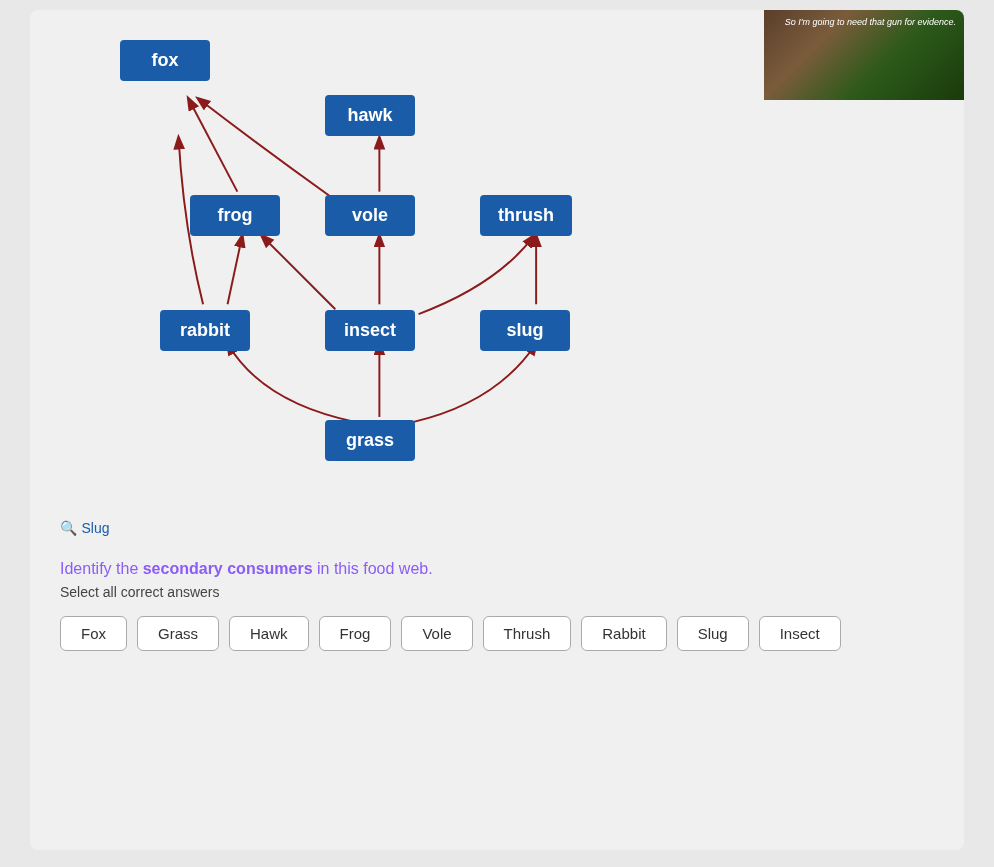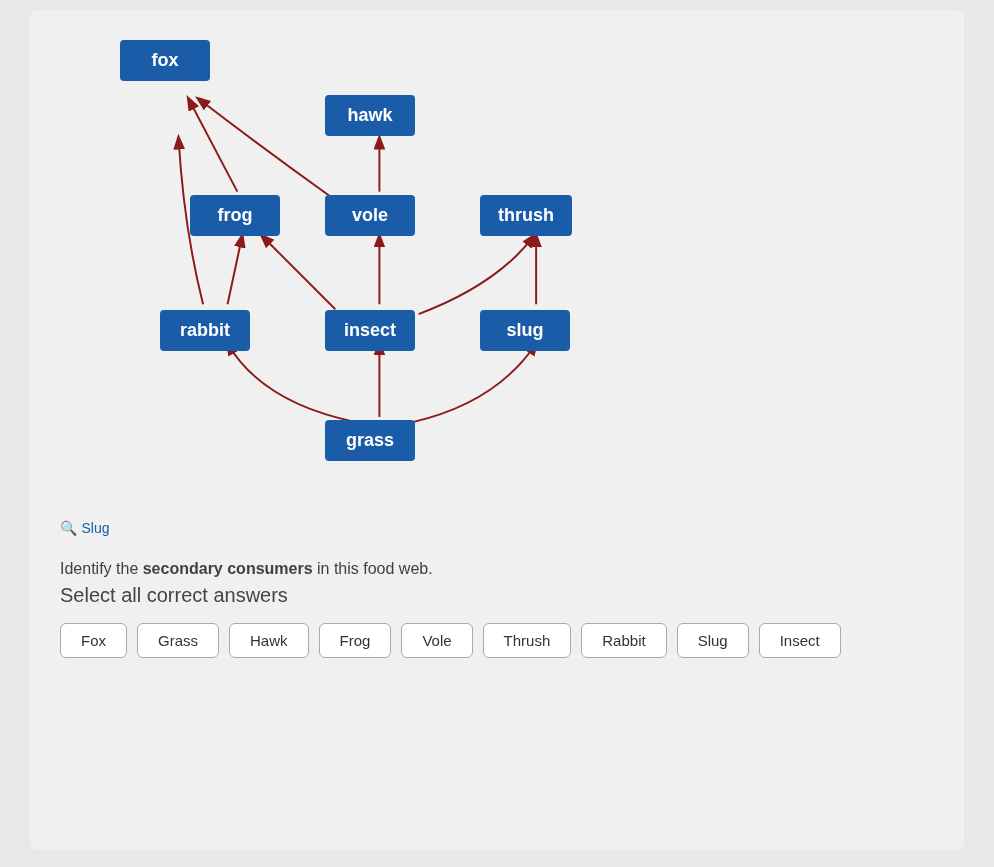--- a/index.html
+++ b/index.html
@@ -85,29 +85,29 @@
       color: #1a5ca8;
       font-size: 14px;
       margin-top: 10px;
       cursor: pointer;
       text-decoration: none;
     }
 
     
     .question-text {
       font-size: 16px;
-      color: #404040;
+      color: #8b5cf6;
       margin-top: 24px;
       margin-bottom: 6px;
     }
     .question-text strong {
       font-weight: bold;
     }
     .select-label {
-      font-size: 20px;
+      font-size: 14px;
       color: #444;
       margin-bottom: 16px;
     }
 
     
     .answers-row {
       display: flex;
       flex-wrap: wrap;
       gap: 10px;
       margin-top: 10px;
@@ -121,20 +121,23 @@
       border-radius: 6px;
       cursor: pointer;
       font-family: Arial, sans-serif;
     }
   </style>
 </head>
 <body>
 
 <div class="main-container">
 
+  <div class="video-thumb">
+    <span class="video-thumb-text">So I'm going to need that gun for evidence.</span>
+  </div>
 
   <div class="food-web-area">
 
     <svg class="arrows-svg" viewBox="0 0 580 490">
       <defs>
         <marker id="arrowhead" markerWidth="8" markerHeight="8" refX="6" refY="3" orient="auto">
           <polygon points="0 0, 8 3, 0 6" fill="#8b1a1a"></polygon>
         </marker>
       </defs>
 

